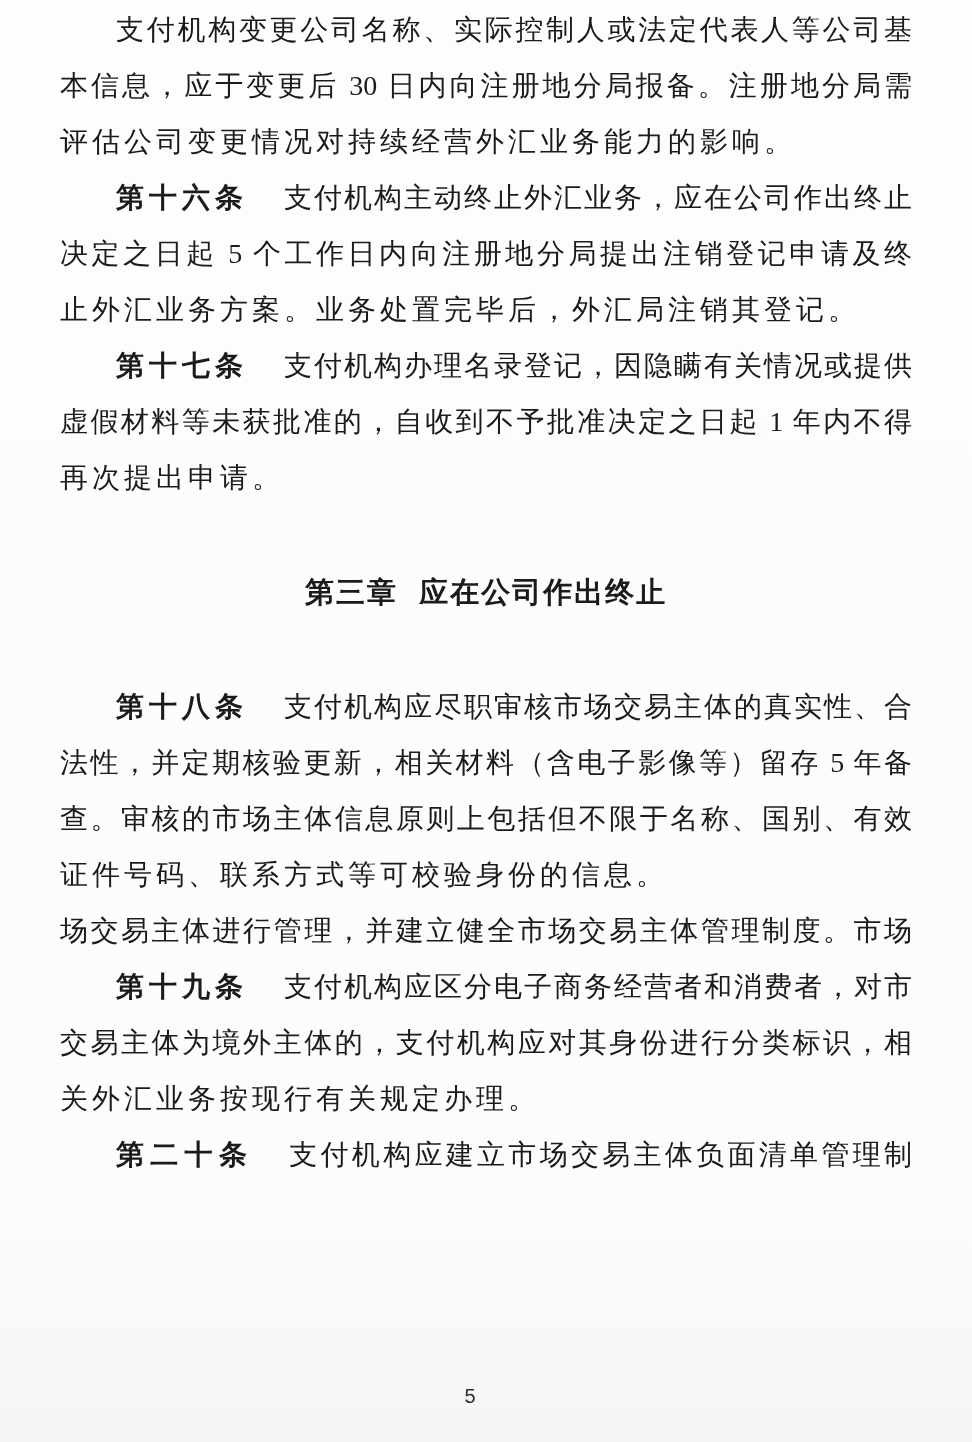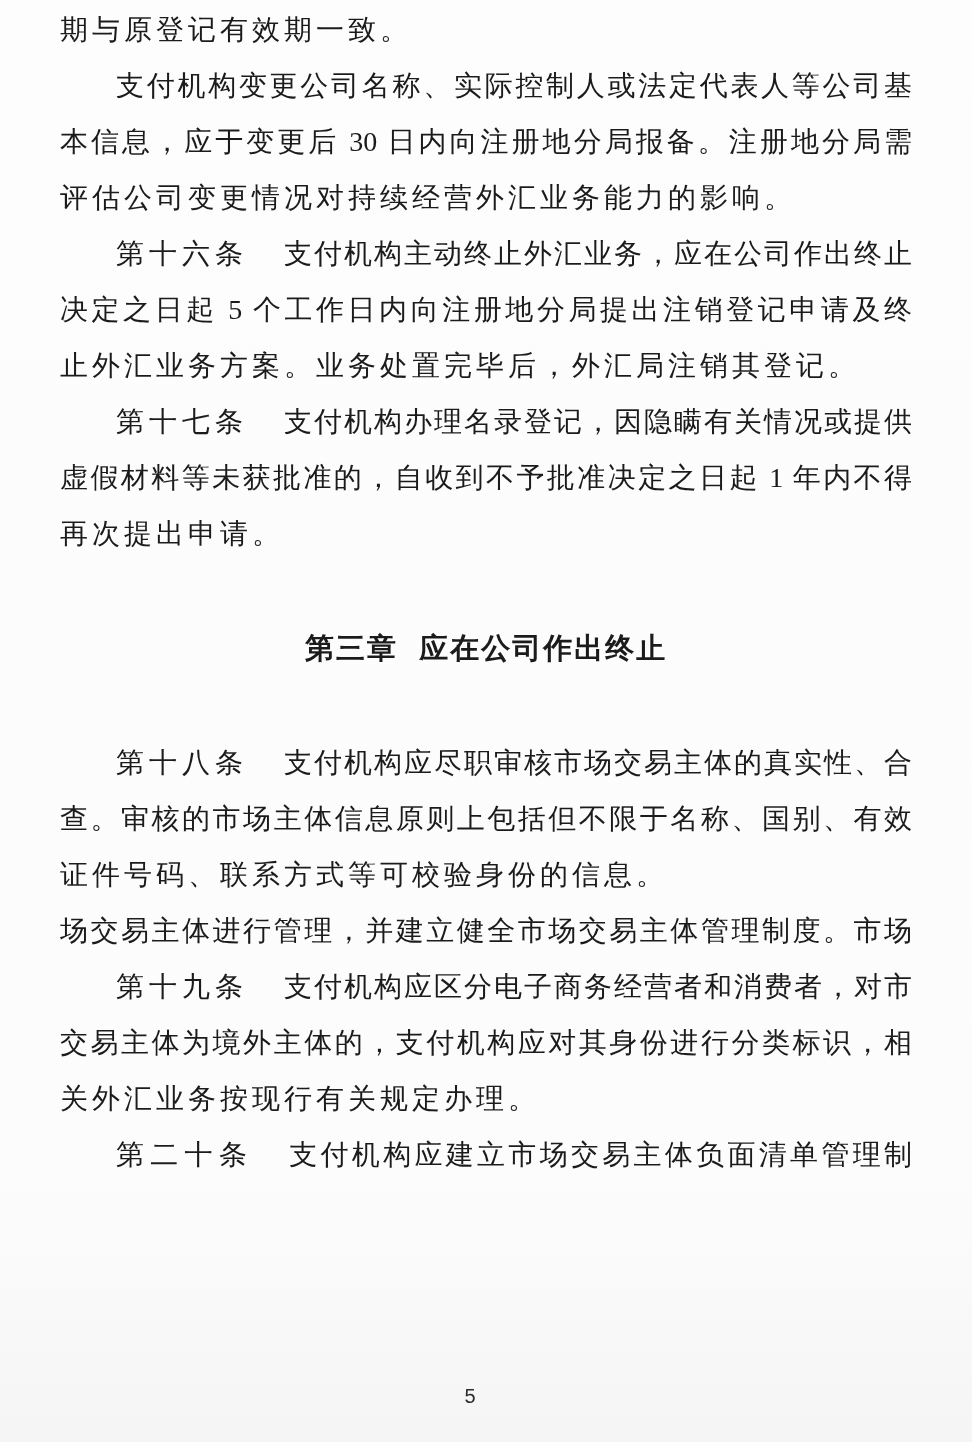--- a/index.html
+++ b/index.html
@@ -30,21 +30,21 @@
   }
   .ln.end {
     text-align-last: left;
     letter-spacing: 4px;
     white-space: normal;
   }
   .ln.ind {
     text-indent: 2em;
   }
   .ln.lead b.art {
-    font-weight: 400;
+    font-weight: 700;
     letter-spacing: 3px;
     margin-right: 36px;
   }
   .chapter {
     height: 56px;
     line-height: 56px;
     margin-top: 58px;
     margin-bottom: 59px;
     text-align: center;
     font-size: 29px;
@@ -65,21 +65,20 @@
     color: #2c2c2c;
     transform: translateX(-16px);
   }
 </style>
 </head>
 <body>
 
 <div class="page">
   <div class="doc">
 
-    <div class="ln end">期与原登记有效期一致。</div>
     <div class="ln ind">支付机构变更公司名称、实际控制人或法定代表人等公司基</div>
     <div class="ln">本信息，应于变更后 30 日内向注册地分局报备。注册地分局需</div>
     <div class="ln end">评估公司变更情况对持续经营外汇业务能力的影响。</div>
 
     <div class="ln ind lead">
       <b class="art">第十六条</b><span>支付机构主动终止外汇业务，应在公司作出终止</span>
     </div>
     <div class="ln">决定之日起 5 个工作日内向注册地分局提出注销登记申请及终</div>
     <div class="ln end">止外汇业务方案。业务处置完毕后，外汇局注销其登记。</div>
 
@@ -87,20 +86,21 @@
       <b class="art">第十七条</b><span>支付机构办理名录登记，因隐瞒有关情况或提供</span>
     </div>
     <div class="ln">虚假材料等未获批准的，自收到不予批准决定之日起 1 年内不得</div>
     <div class="ln end">再次提出申请。</div>
 
     <div class="chapter">第三章 应在公司作出终止</div>
 
     <div class="ln ind lead">
       <b class="art">第十八条</b><span>支付机构应尽职审核市场交易主体的真实性、合</span>
     </div>
+    <div class="ln">法性，并定期核验更新，相关材料（含电子影像等）留存 5 年备</div>
     <div class="ln">查。审核的市场主体信息原则上包括但不限于名称、国别、有效</div>
     <div class="ln end">证件号码、联系方式等可校验身份的信息。</div>
 
     <div class="ln">场交易主体进行管理，并建立健全市场交易主体管理制度。市场</div>
     <div class="ln ind lead">
       <b class="art">第十九条</b><span>支付机构应区分电子商务经营者和消费者，对市</span>
     </div>
     <div class="ln">交易主体为境外主体的，支付机构应对其身份进行分类标识，相</div>
     <div class="ln end">关外汇业务按现行有关规定办理。</div>
 

